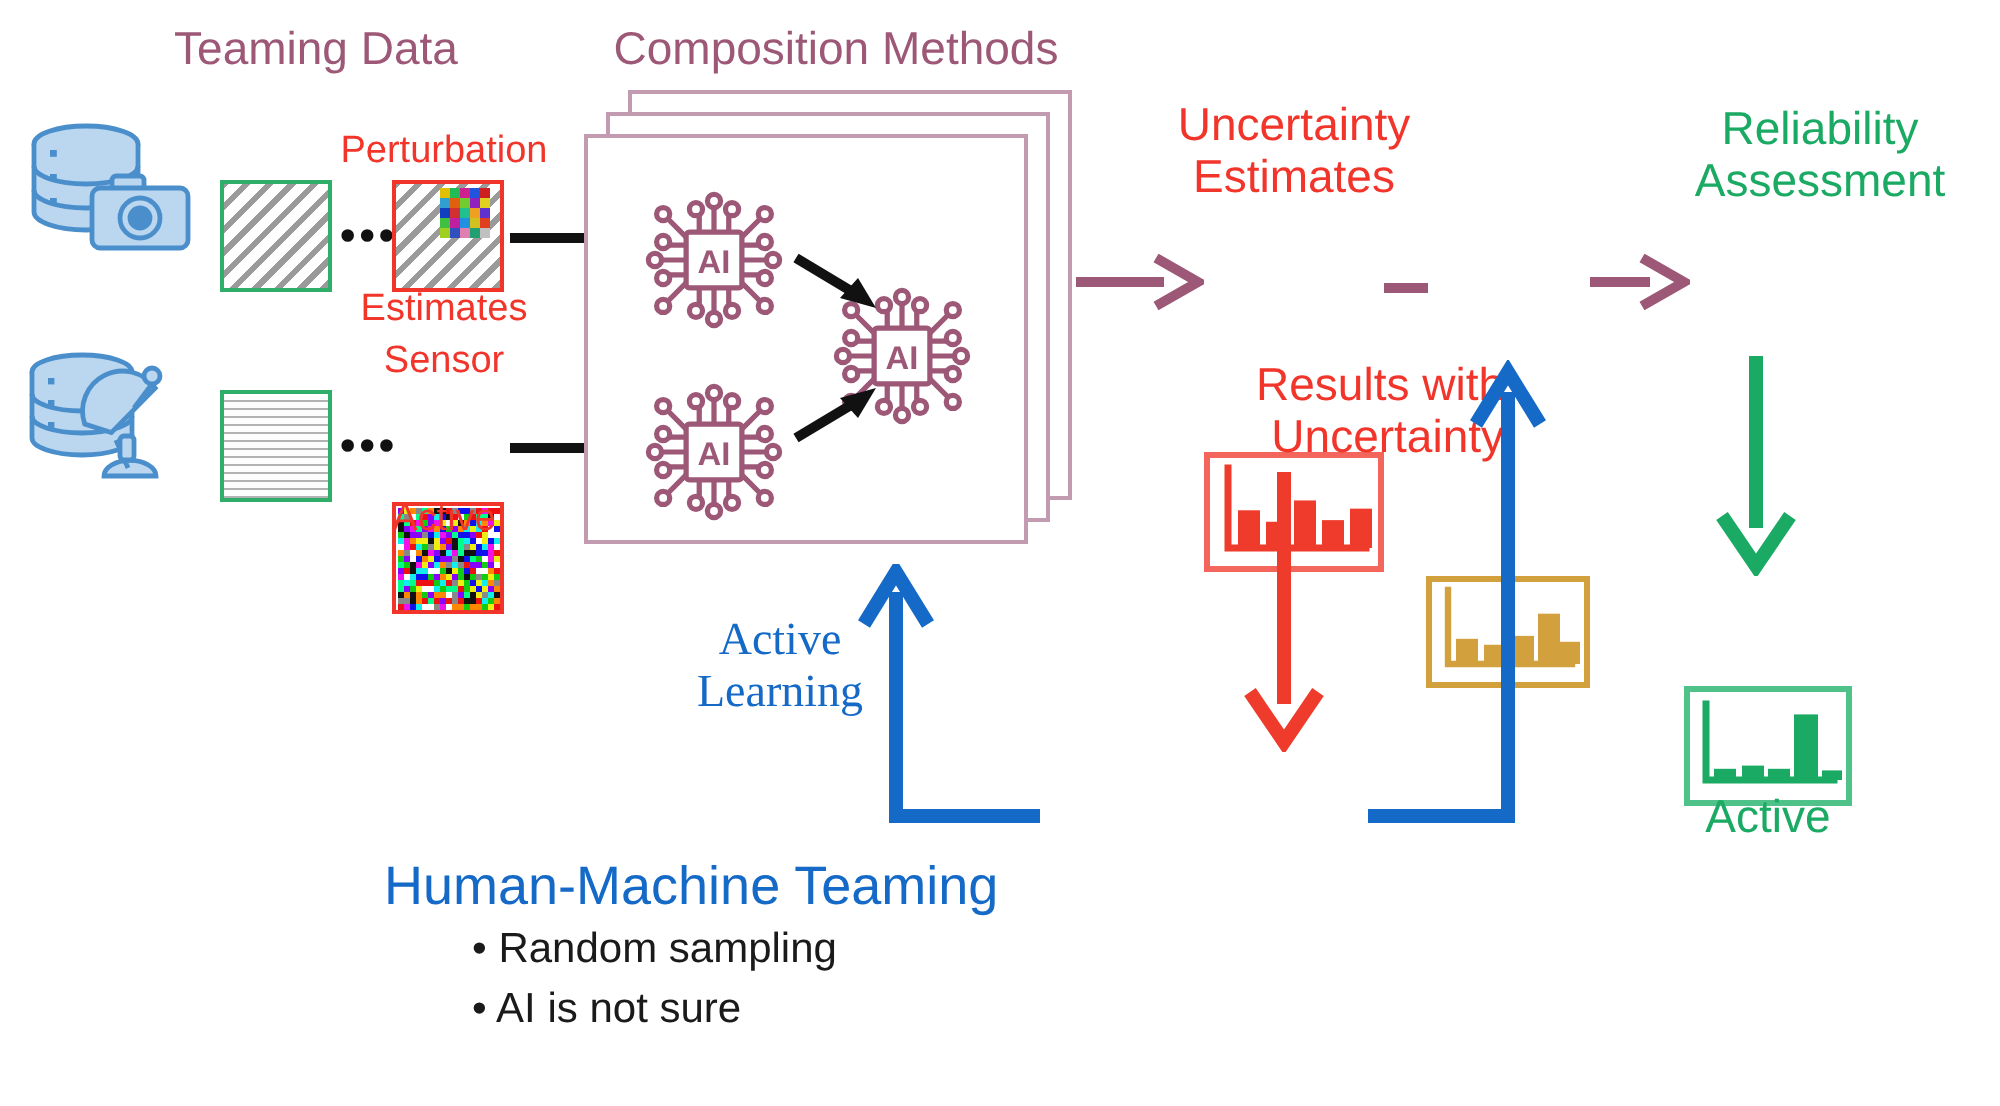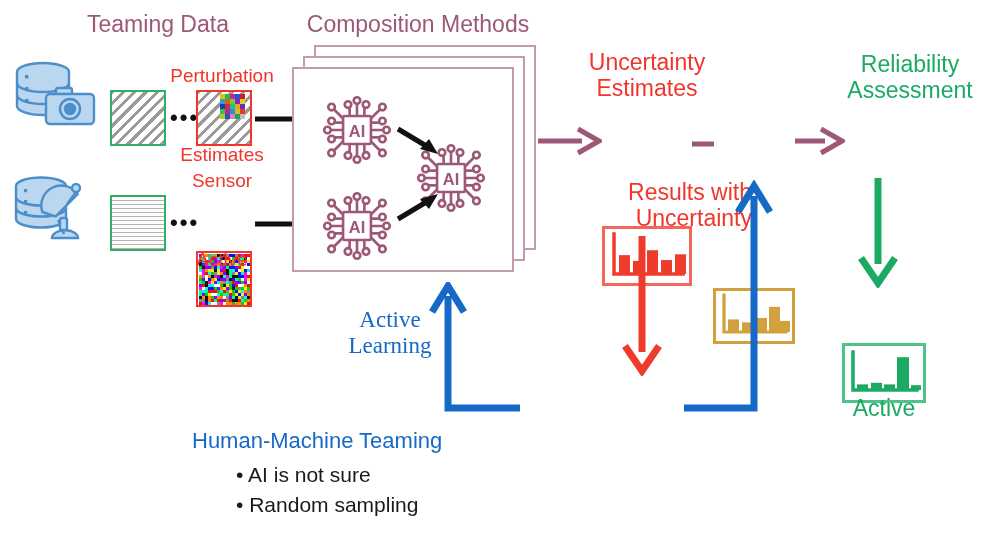--- a/index.html
+++ b/index.html
@@ -600,24 +600,24 @@
 </svg>
 
 <svg class="abs" style="left:684px;top:180px;" width="110" height="234" viewBox="0 0 110 234">
   <path d="M0 228 H70 V16" stroke="#1569C7" stroke-width="7" fill="none"></path>
   <path d="M54 32 L70 6 L86 32" stroke="#1569C7" stroke-width="7" fill="none"></path>
 </svg>
 
 <div class="abs ttl blue" style="left:330px;top:307px;width:120px;text-align:center;">Active
 Learning</div>
 
-<div class="abs" style="left:192px;top:428px;width:320px;font-size:22px;color:#1569C7;text-align:left;">Human-Machine Teaming</div>
+<div class="abs" style="left:192px;top:428px;width:320px;font-size:27px;color:#1569C7;text-align:left;">Human-Machine Teaming</div>
 
 <div class="abs" style="left:236px;top:460px;width:280px;font-size:21px;color:#1a1a1a;line-height:1.42;">
+  <div>
+    <span>•</span>
+    <span>Random sampling</span>
+  </div>
   <div>
     <span>•</span>
     <span>AI is not sure</span>
   </div>
-  <div>
-    <span>•</span>
-    <span>Random sampling</span>
-  </div>
 </div>
 
 </body></html>

